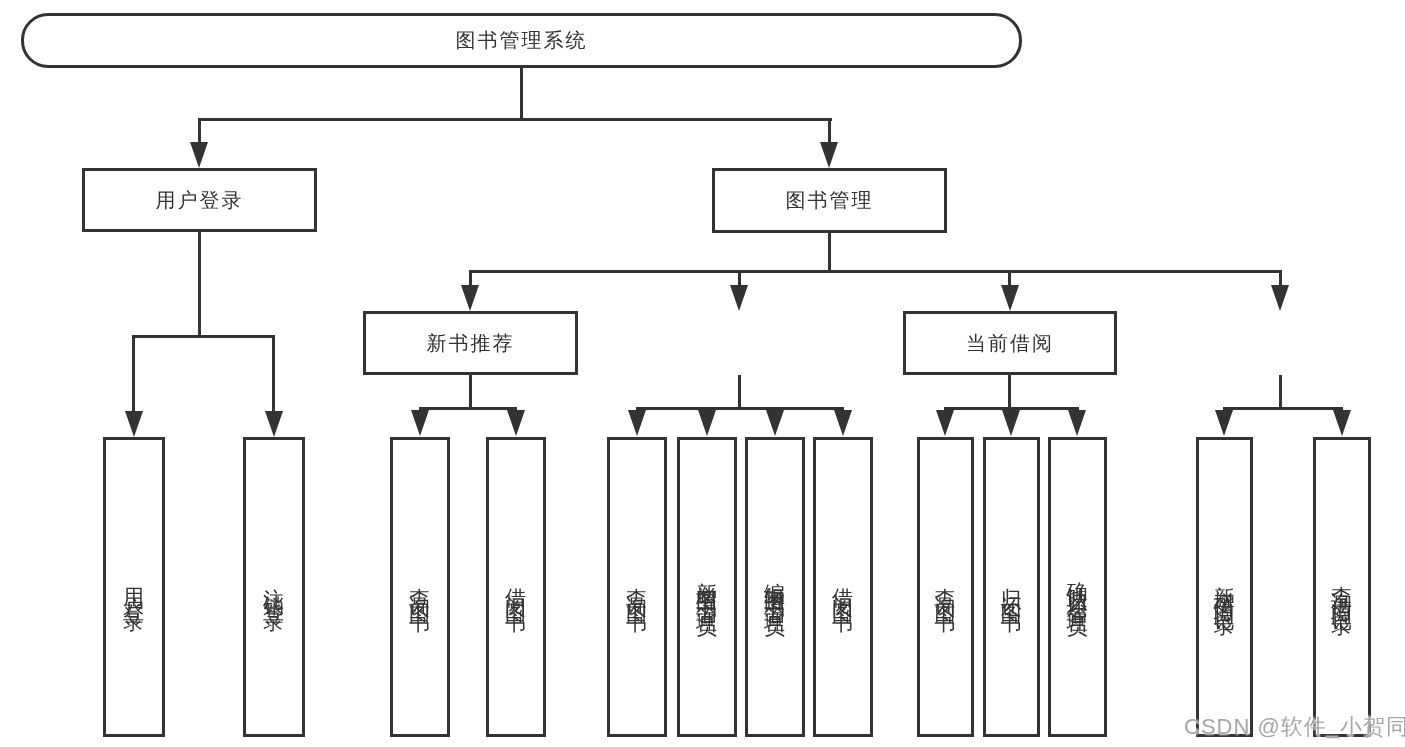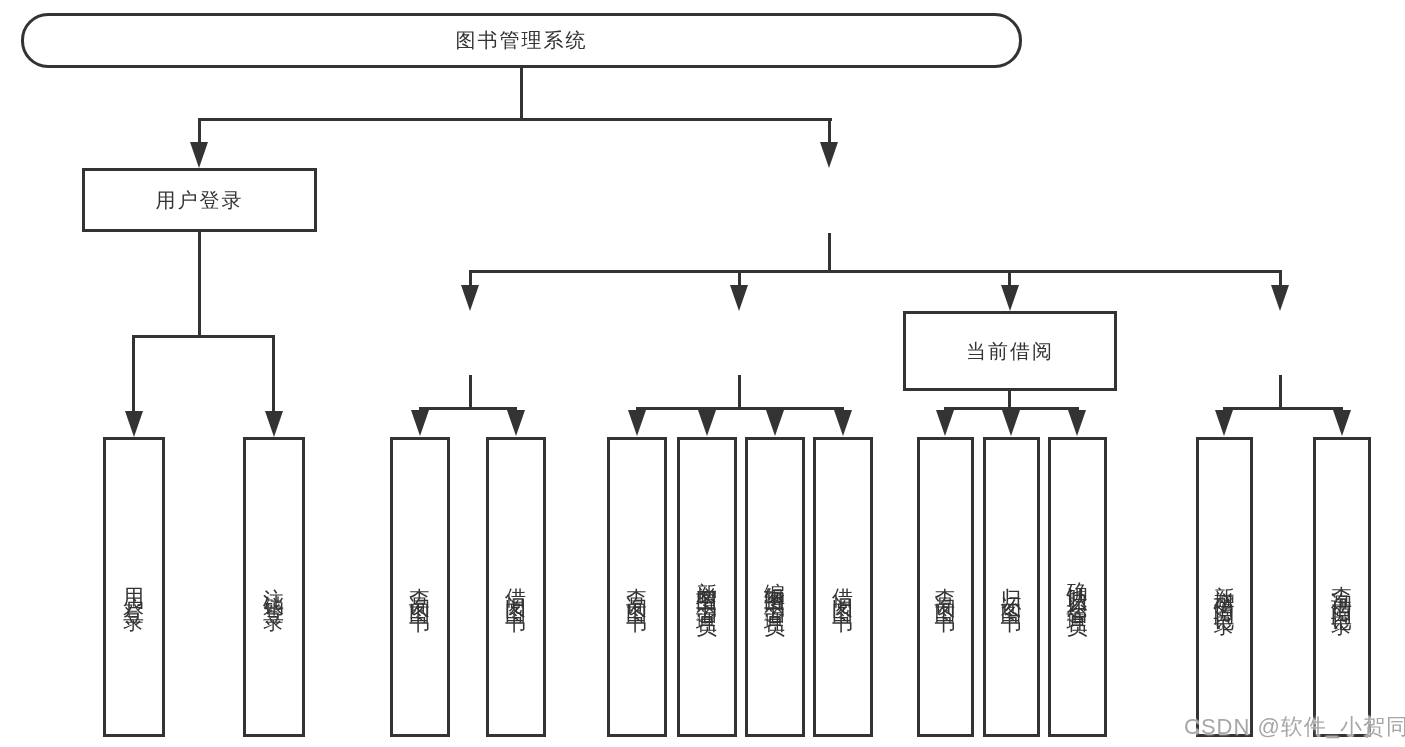--- a/index.html
+++ b/index.html
@@ -80,40 +80,46 @@
   <div class="hl" style="left:198px; top:118px; width:634px;"></div>
 
   <div class="vl" style="left:198px; top:118px; height:26px;"></div>
   <div class="arrow" style="left:190px; top:142px;"></div>
   <div class="vl" style="left:828px; top:118px; height:26px;"></div>
   <div class="arrow" style="left:820px; top:142px;"></div>
 
   <div class="hbox" style="left:82px; top:168px; width:235px; height:64px;">
     <span>用户登录</span>
   </div>
+  <div class="hbox" style="left:712px; top:168px; width:235px; height:65px;">
+    <span>图书管理</span>
+  </div>
 
   <div class="vl" style="left:198px; top:232px; height:104px;"></div>
   <div class="hl" style="left:133px; top:335px; width:141px;"></div>
   <div class="vl" style="left:132px; top:335px; height:78px;"></div>
   <div class="arrow" style="left:125px; top:411px;"></div>
   <div class="vl" style="left:272px; top:335px; height:78px;"></div>
   <div class="arrow" style="left:265px; top:411px;"></div>
 
   <div class="vl" style="left:828px; top:233px; height:38px;"></div>
   <div class="hl" style="left:469px; top:270px; width:813px;"></div>
   <div class="vl" style="left:469px; top:270px; height:17px;"></div>
   <div class="arrow" style="left:461px; top:285px;"></div>
   <div class="vl" style="left:738px; top:270px; height:17px;"></div>
   <div class="arrow" style="left:730px; top:285px;"></div>
   <div class="vl" style="left:1008px; top:270px; height:17px;"></div>
   <div class="arrow" style="left:1001px; top:285px;"></div>
   <div class="vl" style="left:1279px; top:270px; height:17px;"></div>
   <div class="arrow" style="left:1271px; top:285px;"></div>
 
-  <div class="hbox" style="left:903px; top:311px; width:214px; height:80px;">
+  <div class="hbox" style="left:363px; top:311px; width:215px; height:64px;">
+    <span>新书推荐</span>
+  </div>
+  <div class="hbox" style="left:903px; top:311px; width:214px; height:64px;">
     <span>当前借阅</span>
   </div>
 
   <div class="vl" style="left:469px; top:375px; height:34px;"></div>
   <div class="hl" style="left:419px; top:407px; width:98px;"></div>
   <div class="arrow" style="left:411px; top:410px;"></div>
   <div class="arrow" style="left:507px; top:410px;"></div>
 
   <div class="vl" style="left:738px; top:375px; height:34px;"></div>
   <div class="hl" style="left:636px; top:407px; width:208px;"></div>

